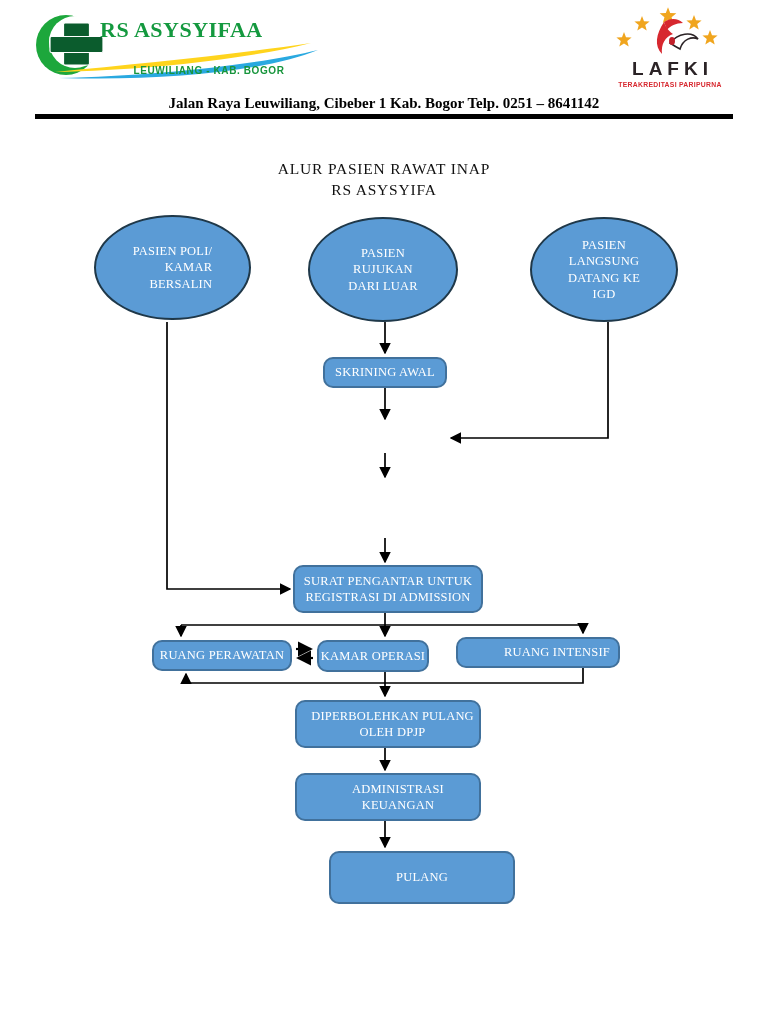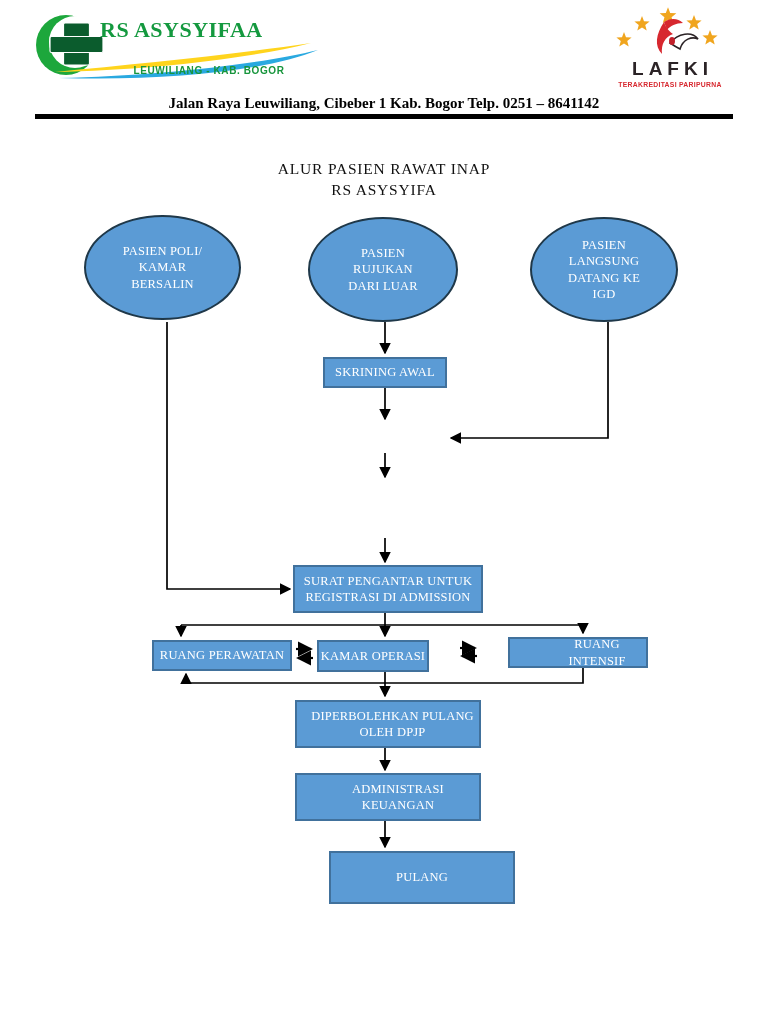--- a/index.html
+++ b/index.html
@@ -26,34 +26,34 @@
   .title{position:absolute;top:159px;left:0;width:100%;text-align:center;
          font-size:15.5px;letter-spacing:.8px;line-height:1.35;color:#111;}
 
   
   .connectors{position:absolute;left:0;top:0;z-index:1;}
   .node{position:absolute;z-index:2;background:#5b9bd5;color:#fff;display:flex;
         align-items:center;justify-content:center;text-align:center;
         font-size:12.5px;letter-spacing:.2px;line-height:1.3;box-sizing:border-box;}
   .node span{white-space:pre-line;}
   .ellipse{border-radius:50%;border:2px solid #1f3849;}
-  .rbox{border-radius:0;border:2px solid #41719c;}
+  .rbox{border-radius:10px;border:2px solid #41719c;}
 
-  .el-poli{left:84px;top:215px;width:157px;height:105px;}
+  .el-poli{left:94px;top:215px;width:157px;height:105px;text-align:right;}
   .el-rujukan{left:308px;top:217px;width:150px;height:105px;}
   .el-langsung{left:530px;top:217px;width:148px;height:105px;}
   .bx-skrining{left:323px;top:357px;width:124px;height:31px;}
   .bx-triage{left:327px;top:422px;width:120px;height:31px;}
   .bx-igd{left:283px;top:480px;width:200px;height:58px;justify-content:flex-start;
           text-align:left;font-size:11.5px;border-radius:12px;}
   .bx-igd span{white-space:pre-wrap;padding-left:10px;}
   .bx-surat{left:293px;top:565px;width:190px;height:48px;}
   .bx-perawatan{left:152px;top:640px;width:140px;height:31px;}
   .bx-operasi{left:317px;top:640px;width:112px;height:32px;}
-  .bx-intensif{left:508px;top:637px;width:140px;height:31px;padding-left:38px;}
+  .bx-intensif{left:456px;top:637px;width:164px;height:31px;padding-left:38px;}
   .bx-dpjp{left:295px;top:700px;width:186px;height:48px;padding-left:9px;}
   .bx-admin{left:295px;top:773px;width:186px;height:48px;padding-left:20px;}
   .bx-pulang{left:295px;top:851px;width:186px;height:53px;margin-left:34px;}
 </style>
 </head>
 <body>
 
 <div class="page">
 
   <svg class="logo-svg" width="290" height="80" viewBox="0 0 290 80">

